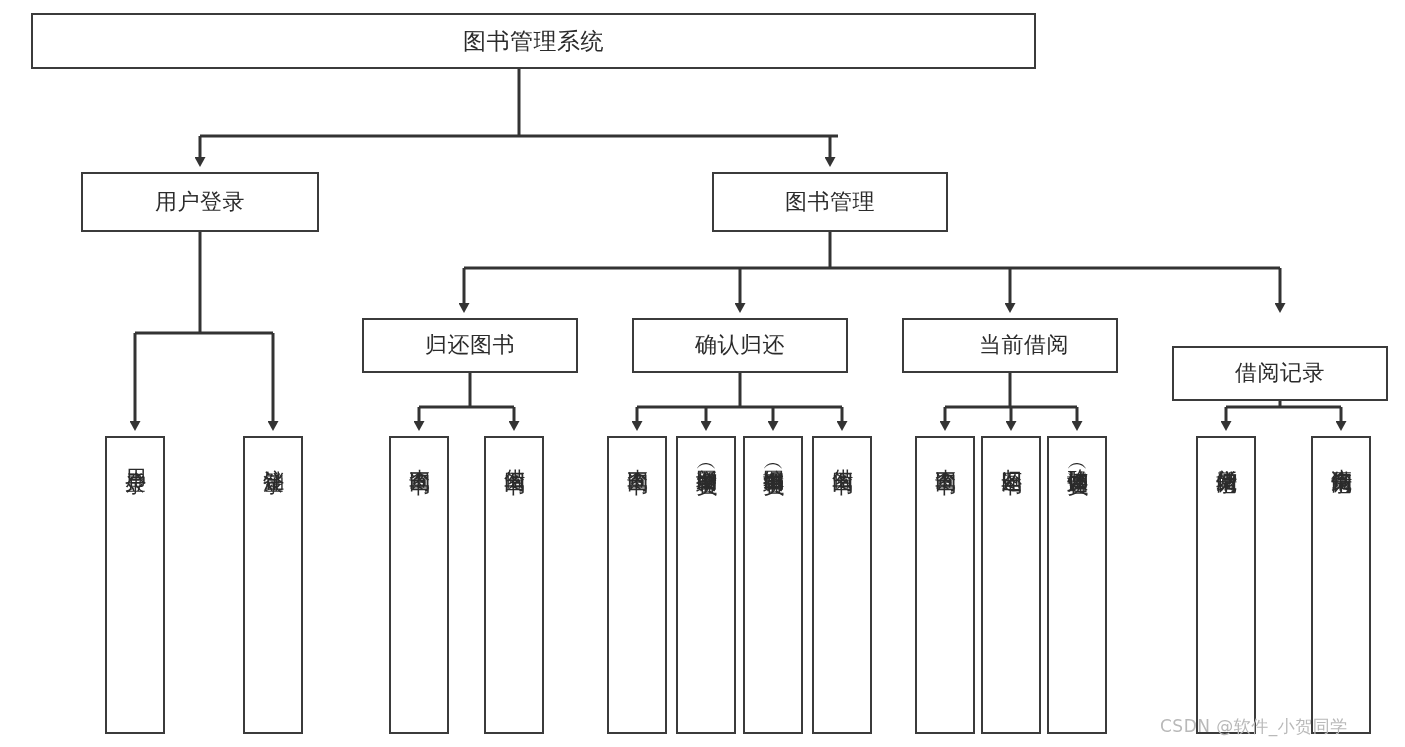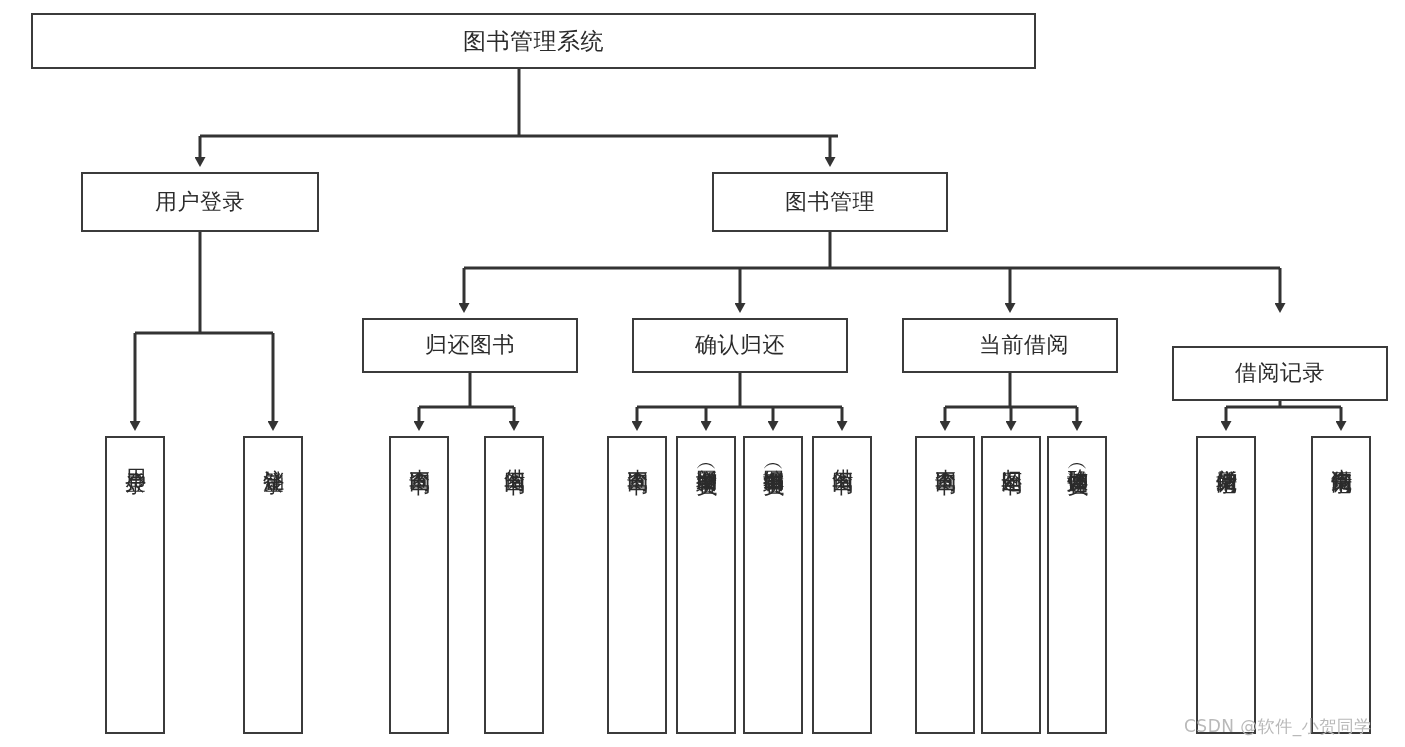--- a/index.html
+++ b/index.html
@@ -182,15 +182,15 @@
   <div class="node vert tall" style="left:1047px; top:436px; width:60px; height:298px;">
     <span class="lbl">确认归还（管理员）</span>
   </div>
   <div class="node vert tall" style="left:1196px; top:436px; width:60px; height:298px;">
     <span class="lbl">新增借阅记录</span>
   </div>
   <div class="node vert tall" style="left:1311px; top:436px; width:60px; height:298px;">
     <span class="lbl">查询借阅记录</span>
   </div>
 
-  <div class="watermark" style="left:1184px; top:715px;">CSDN @软件_小贺同学</div>
+  <div class="watermark" style="left:1160px; top:715px;">CSDN @软件_小贺同学</div>
 
 </div>
 
 </body></html>

